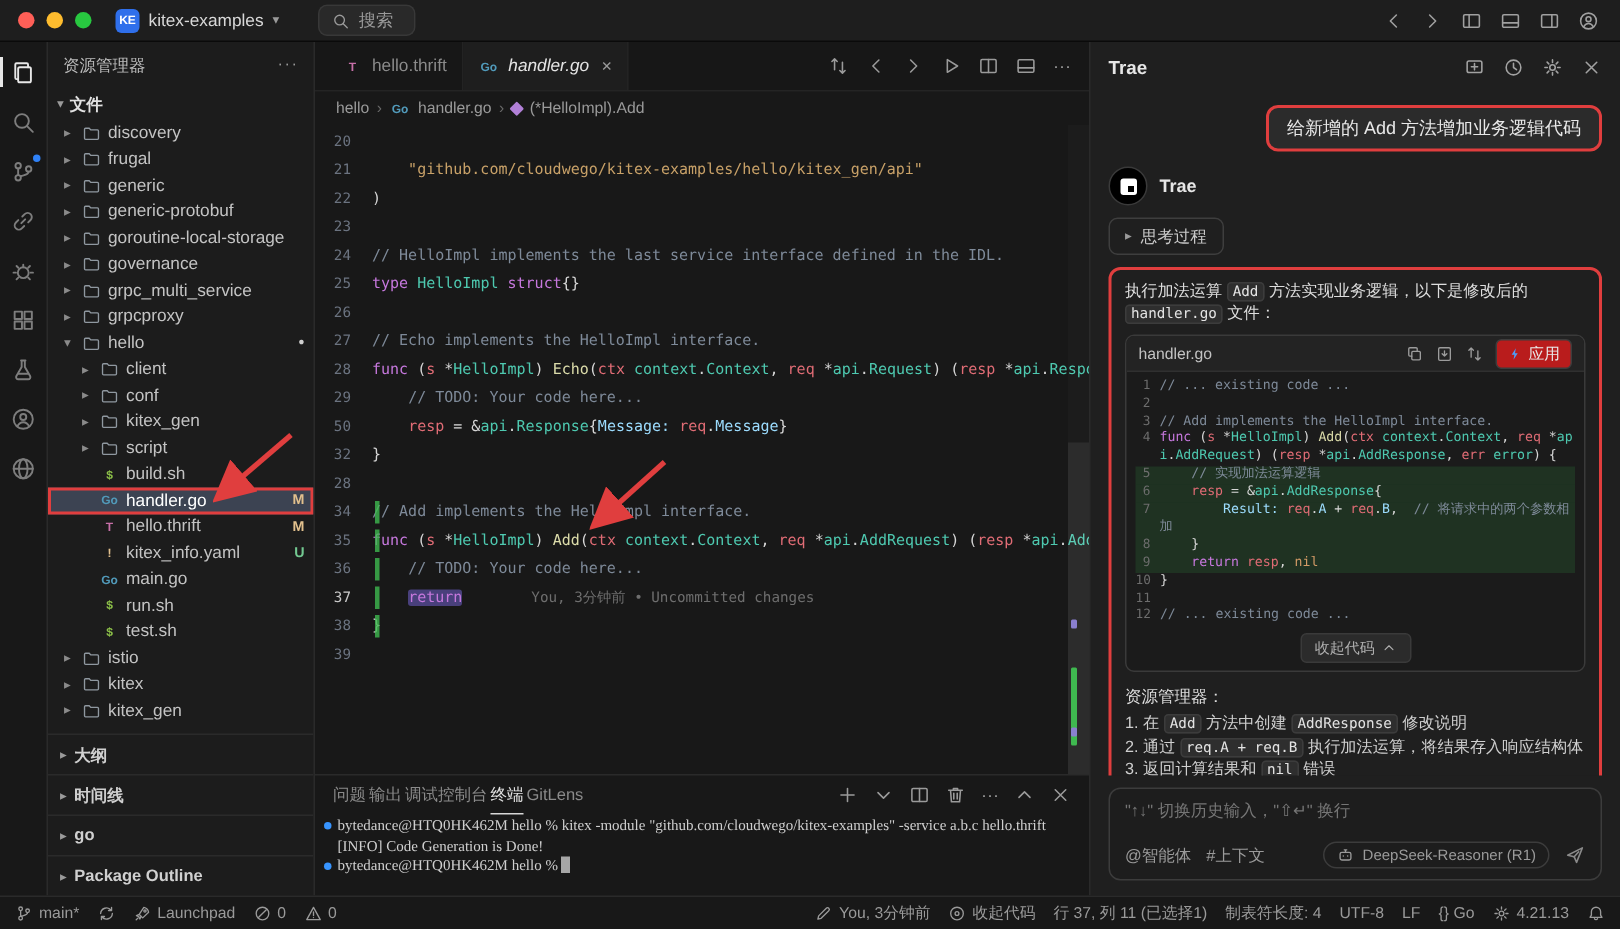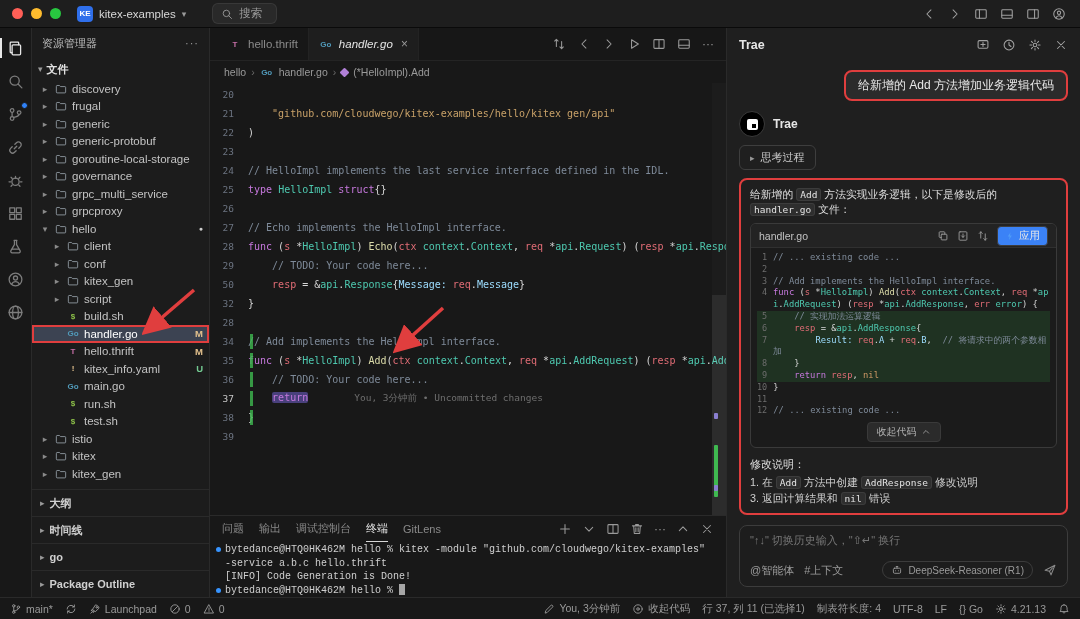--- a/index.html
+++ b/index.html
@@ -76,21 +76,21 @@
   .ov-thumb{position:absolute;left:0;right:0;top:49%;bottom:0;background:rgba(255,255,255,.07)}
   .ov-mark{position:absolute;width:4px;left:2px;border-radius:1px}
   .ov-mark.g{background:#3fb950}.ov-mark.p{background:#8a7fd0}
 
   
   .panel{flex:0 0 81px;border-top:1px solid #2a2a2a;display:flex;flex-direction:column}
   .panel-head{flex:0 0 26px;display:flex;align-items:center;padding:0 12px;gap:15px}
   .ptab{color:#8a8a8a;font-size:11px;height:26px;display:flex;align-items:center;border-bottom:1px solid transparent;cursor:pointer}
   .ptab.active{color:#e2e2e2;border-bottom-color:#d7d7d7}
   .panel-actions{margin-left:auto;display:flex;gap:10px;color:#9a9a9a;align-items:center}
-  .terminal{flex:1;padding:1px 10px 0 15px;font-family:Liberation Mono, monospace;font-size:10px;line-height:13.5px;color:#cfcfcf;overflow:hidden}
+  .terminal{flex:1;padding:1px 10px 0 15px;font-family:Liberation Serif, serif;font-size:10px;line-height:13.5px;color:#cfcfcf;overflow:hidden}
   .tline{position:relative;white-space:pre-wrap;word-break:break-all}
   .tdot{position:absolute;left:-9px;top:4px;width:5px;height:5px;border-radius:50%;background:#3794ff}
   .tcur{display:inline-block;width:6px;height:11px;background:#bfbfbf;vertical-align:-2px;opacity:.85}
 
   
   .chat{flex:0 0 354px;background:#1f1f1f;border-left:1px solid #2a2a2a;display:flex;flex-direction:column;font-size:12px;overflow:hidden}
   .chat-head{flex:0 0 34px;display:flex;align-items:center;justify-content:space-between;padding:0 12px}
   .chat-title{font-weight:bold;color:#e6e6e6;font-size:12.5px}
   .chat-head-icons{display:flex;gap:12px;color:#a2a2a2}
   .chat-body{flex:1;padding:0 12px;overflow:hidden}
@@ -101,21 +101,21 @@
   .logo{width:11px;height:11px;background:#fff;border-radius:2px;position:relative;display:block}
   .logo::after{content:'';position:absolute;right:2px;bottom:2px;width:4px;height:4px;background:#000}
   .asst-name{color:#e6e6e6;font-weight:bold;font-size:12px}
   .think-pill{display:inline-flex;align-items:center;gap:6px;margin-top:8px;border:1px solid #3e3e3e;border-radius:6px;padding:4px 10px;color:#c9c9c9;font-size:11px}
   .response{margin-top:8px;border:2px solid #e03e3e;border-radius:8px;padding:7px 9px;background:#1f1f1f}
   .intro{color:#dedede;font-size:10.8px;line-height:14px}
   .inline-code{font-family:"DejaVu Sans Mono","Liberation Mono",monospace;font-size:9.5px;background:#2e2e2e;border:1px solid #3c3c3c;border-radius:3px;padding:0 3px;color:#e3e3e3}
   .code-card{margin-top:6px;border:1px solid #3a3a3a;border-radius:6px;background:#1b1b1b;overflow:hidden}
   .cc-head{height:24px;display:flex;align-items:center;justify-content:space-between;padding:0 8px;background:#232323;border-bottom:1px solid #303030;color:#c2c2c2;font-size:10.5px}
   .cc-actions{display:flex;align-items:center;gap:8px;color:#9c9c9c}
-  .apply{display:flex;align-items:center;gap:4px;background:#3b82f6;border:1px solid #3d3d3d;border-radius:4px;color:#e8e8e8;font-size:10.5px;padding:2px 7px}
+  .apply{display:flex;align-items:center;gap:4px;background:#b91c1c;border:1px solid #3d3d3d;border-radius:4px;color:#e8e8e8;font-size:10.5px;padding:2px 7px}
   .apply .ic{color:#4f9cf7}
   .cc-body{padding:4px 6px 2px}
   .ccrow{display:flex;line-height:11.8px;font-family:"DejaVu Sans Mono","Liberation Mono",monospace;font-size:8.8px}
   .ccrow.added{background:rgba(63,185,80,.15)}
   .ccnum{flex:0 0 16px;text-align:right;padding-right:6px;color:#6d6d6d;font-size:8.5px}
   .cctext{flex:1;white-space:pre-wrap;word-break:break-all}
   .collapse{display:flex;align-items:center;gap:4px;margin:3px auto 5px;background:#2b2b2b;border:1px solid #3a3a3a;border-radius:4px;color:#b0b0b0;font-size:10px;padding:2px 9px}
   .notes-title{margin-top:9px;color:#dedede;font-size:11px}
   #chat-notes{list-style:none;margin-top:3px}
   .note{color:#cfcfcf;font-size:10.8px;line-height:15.5px}
@@ -641,21 +641,21 @@
           </div>
         <div class="overview">
           <div class="ov-thumb"></div>
           <i class="ov-mark p" style="top:330px;height:6px"></i>
           <i class="ov-mark g" style="top:362px;height:52px"></i>
           <i class="ov-mark p" style="top:402px;height:6px"></i>
         </div>
       </div>
       <div class="panel">
         <div class="panel-head">
-          <div class="sgroup" id="panel-tabs" style="gap:15px">
+          <div class="sgroup" id="panel-tabs" style="gap:2px">
               <span class="ptab">问题</span>
               <span class="ptab">输出</span>
               <span class="ptab">调试控制台</span>
               <span class="ptab active">终端</span>
               <span class="ptab">GitLens</span>
             </div>
           <div class="panel-actions" id="panel-actions">
               <span class="tb-ic">
                 <svg class="ic " viewBox="0 0 16 16" fill="none" stroke="currentColor" stroke-width="1.2" stroke-linecap="round" stroke-linejoin="round" aria-hidden="true">
                   <path d="M8 3v10M3 8h10"></path>
@@ -735,21 +735,21 @@
           <span class="avatar">
               <i class="logo"></i>
             </span>
           <span class="asst-name">Trae</span>
         </div>
         <button class="think-pill">
           <span class="chev">▸</span>
           <span>思考过程</span>
         </button>
         <div class="response">
-          <p class="intro" id="chat-intro"><span>给新增的 </span><span class="inline-code">Add</span><span> 方法实现业务逻辑，以下是修改后的 </span><span class="inline-code">handler.go</span><span> 文件：</span></p>
+          <p class="intro" id="chat-intro"><span>执行加法运算 </span><span class="inline-code">Add</span><span> 方法实现业务逻辑，以下是修改后的 </span><span class="inline-code">handler.go</span><span> 文件：</span></p>
           <div class="code-card">
             <div class="cc-head">
               <span>handler.go</span>
               <div class="cc-actions" id="cc-actions">
                   <span class="tb-ic">
                     <svg class="ic s12" viewBox="0 0 16 16" fill="none" stroke="currentColor" stroke-width="1.2" stroke-linecap="round" stroke-linejoin="round" aria-hidden="true">
                       <rect x="5.6" y="5.6" width="7.6" height="7.6" rx="1"></rect>
                       <path d="M10.4 5.6V3.4a1 1 0 0 0-1-1H3.9a1 1 0 0 0-1 1v5.5a1 1 0 0 0 1 1h1.7"></path>
                     </svg>
                   </span>
@@ -824,23 +824,24 @@
               </div>
             <button class="collapse">
               <span>收起代码</span>
               <span id="collapse-ic">
                   <svg class="ic s10" viewBox="0 0 16 16" fill="none" stroke="currentColor" stroke-width="1.2" stroke-linecap="round" stroke-linejoin="round" aria-hidden="true">
                     <path d="M3.8 9.8 8 5.6l4.2 4.2"></path>
                   </svg>
                 </span>
             </button>
           </div>
-          <p class="notes-title">修改说明：</p>
+          <p class="notes-title">资源管理器：</p>
           <ol id="chat-notes">
               <li class="note"><span>1. </span><span>在 </span><span class="inline-code">Add</span><span> 方法中创建 </span><span class="inline-code">AddResponse</span><span> 修改说明</span></li>
+              <li class="note"><span>2. </span><span>通过 </span><span class="inline-code">req.A + req.B</span><span> 执行加法运算，将结果存入响应结构体</span></li>
               <li class="note"><span>3. </span><span>返回计算结果和 </span><span class="inline-code">nil</span><span> 错误</span></li>
             </ol>
         </div>
       </div>
       <div class="chat-input">
         <div class="ph">"↑↓" 切换历史输入，"⇧↵" 换行</div>
         <div class="input-row">
           <span class="chip">@智能体</span>
           <span class="chip">#上下文</span>
           <span class="spacer"></span>

